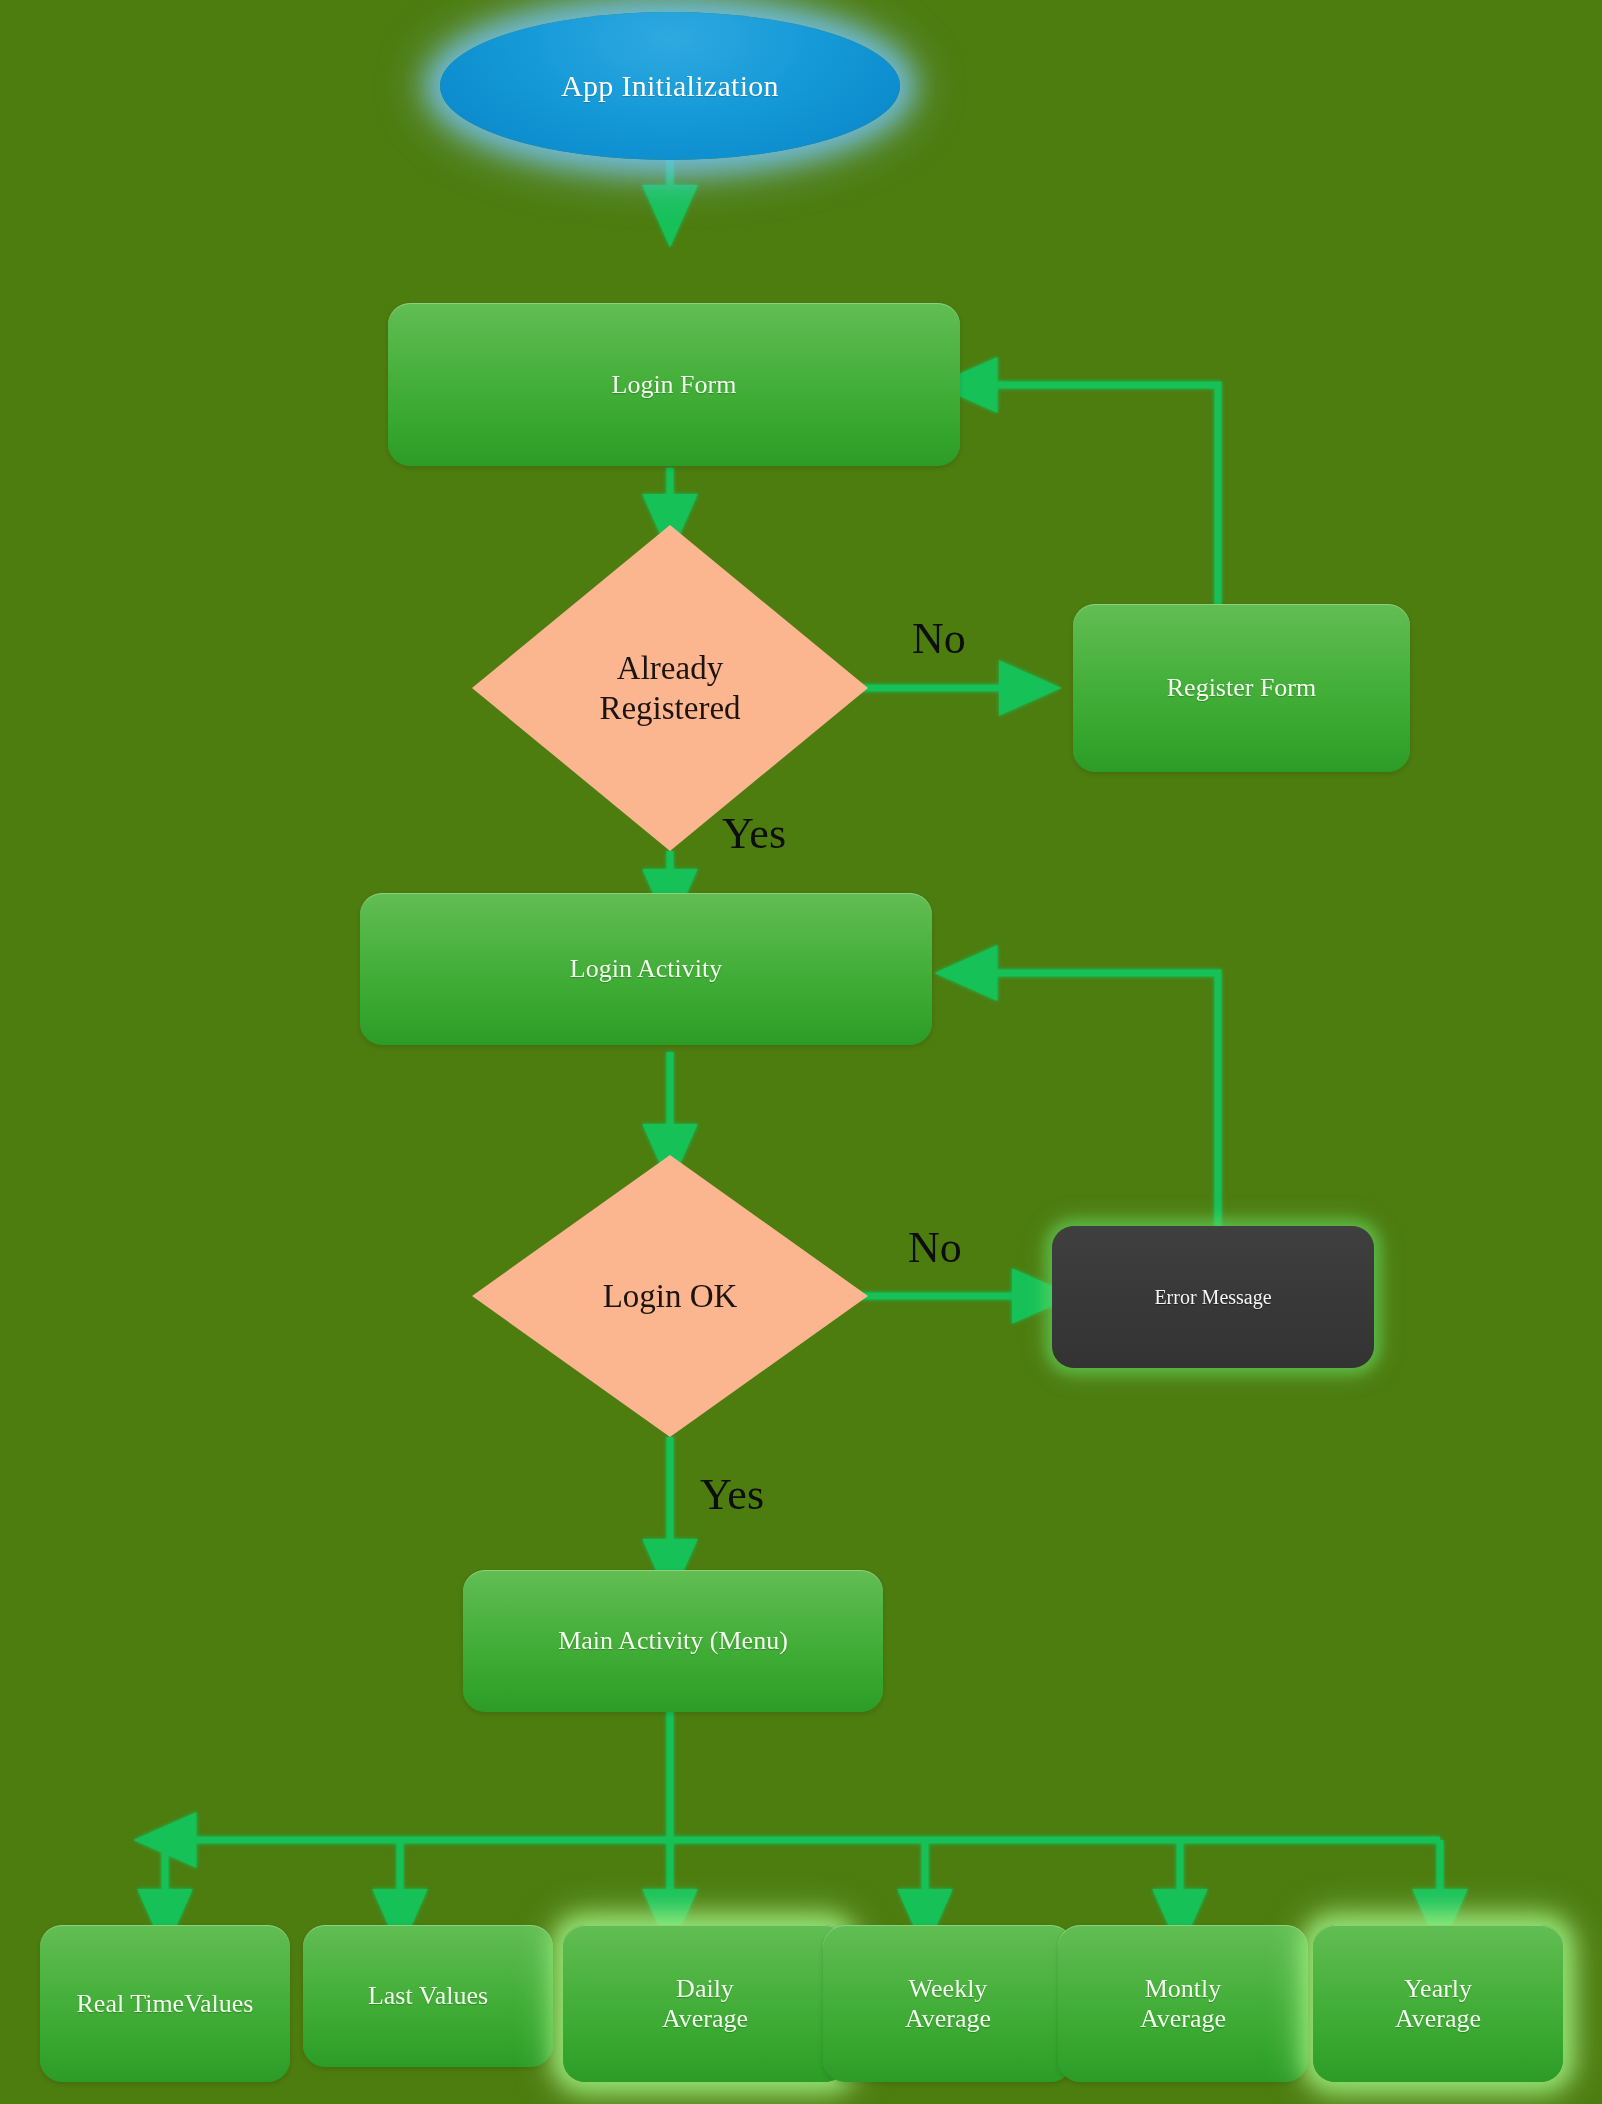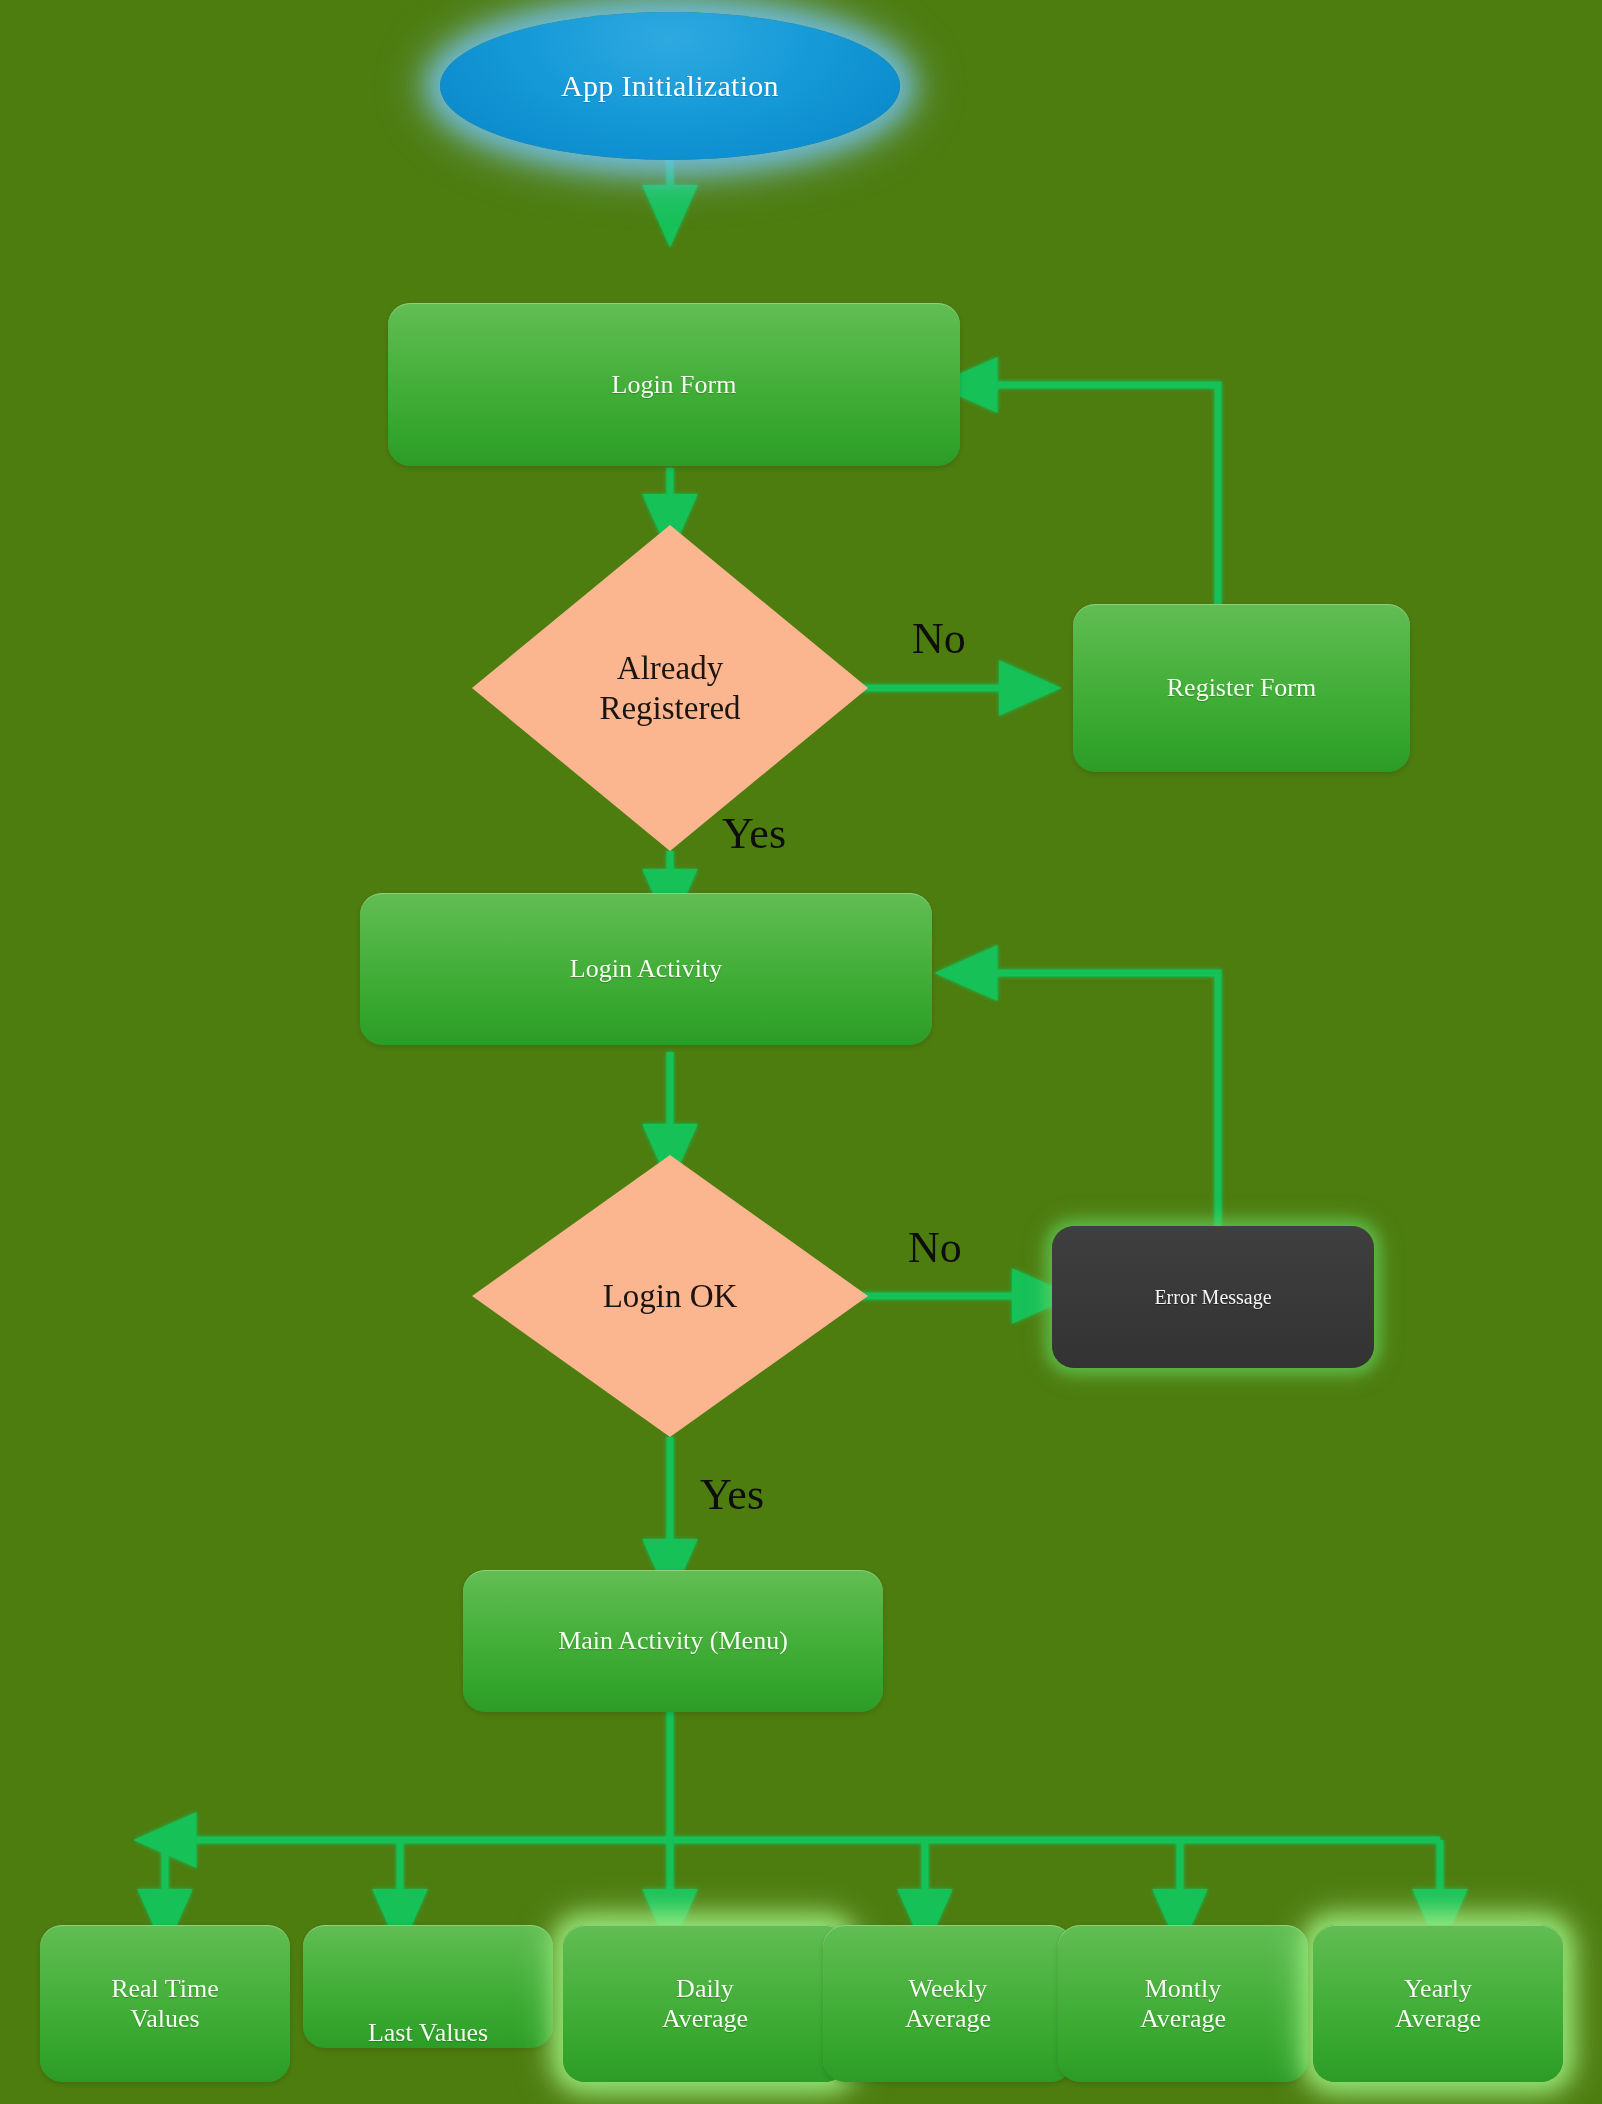--- a/index.html
+++ b/index.html
@@ -196,26 +196,26 @@
   </div>
 
   <div class="node darkbox" style="left:1052px; top:1226px; width:322px; height:142px;">
     <span>Error Message</span>
   </div>
 
   <div class="node process" style="left:463px; top:1570px; width:420px; height:142px;">
     <span>Main Activity (Menu)</span>
   </div>
 
-  <div class="node process" style="left:40px; top:1925px; width:250px; height:157px; flex-direction:column;">
+  <div class="node process" style="left:40px; top:1925px; width:250px; height:157px; flex-direction:row;">
     <span>Real Time</span>
     <span>Values</span>
   </div>
 
-  <div class="node process" style="left:303px; top:1925px; width:250px; height:123px; flex-direction:column;justify-content:flex-end;">
+  <div class="node process" style="left:303px; top:1925px; width:250px; height:142px; flex-direction:column;">
     <span>Last Values</span>
     <span></span>
   </div>
 
   <div class="node process glow" style="left:563px; top:1925px; width:284px; height:157px; flex-direction:column;">
     <span>Daily</span>
     <span>Average</span>
   </div>
 
   <div class="node process" style="left:823px; top:1925px; width:250px; height:157px; flex-direction:column;">

